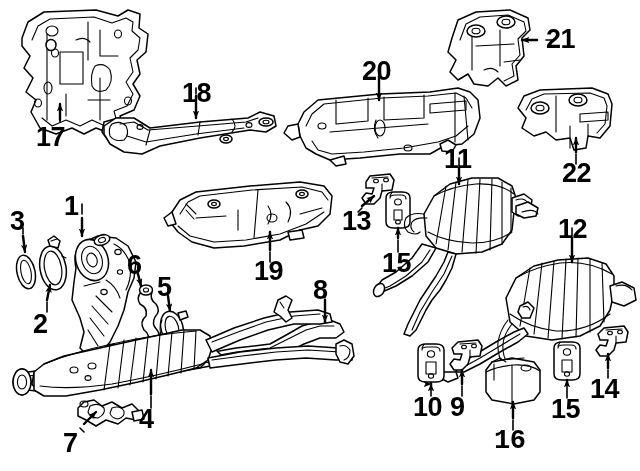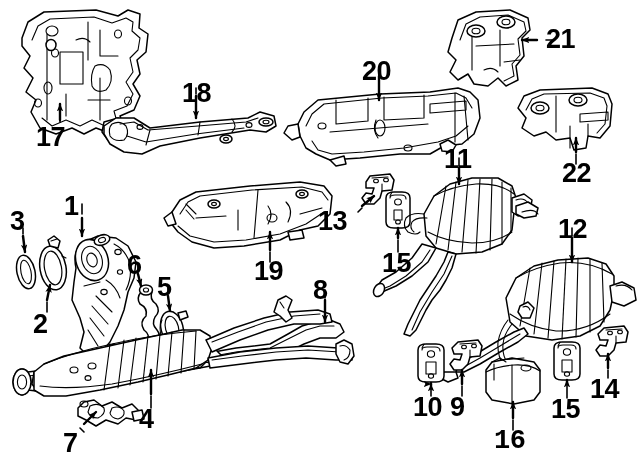--- a/index.html
+++ b/index.html
@@ -490,21 +490,21 @@
   <div class="cal" style="left:10px;top:208px;">3</div>
   <div class="cal" style="left:139px;top:406px;">4</div>
   <div class="cal" style="left:157px;top:274px;">5</div>
   <div class="cal" style="left:127px;top:252px;">6</div>
   <div class="cal" style="left:63px;top:430px;">7</div>
   <div class="cal" style="left:313px;top:277px;">8</div>
   <div class="cal" style="left:450px;top:394px;">9</div>
   <div class="cal" style="left:413px;top:394px;">10</div>
   <div class="cal" style="left:444px;top:146px;">11</div>
   <div class="cal" style="left:558px;top:216px;">12</div>
-  <div class="cal" style="left:318px;top:208px;">13</div>
+  <div class="cal" style="left:342px;top:208px;">13</div>
   <div class="cal" style="left:590px;top:376px;">14</div>
   <div class="cal" style="left:382px;top:250px;">15</div>
   <div class="cal" style="left:551px;top:396px;">15</div>
   <div class="cal" style="left:494px;top:428px;font-family:Liberation Mono, monospace;">16</div>
   <div class="cal" style="left:36px;top:124px;">17</div>
   <div class="cal" style="left:182px;top:80px;">18</div>
   <div class="cal" style="left:254px;top:258px;">19</div>
   <div class="cal" style="left:362px;top:58px;">20</div>
   <div class="cal" style="left:546px;top:26px;">21</div>
   <div class="cal" style="left:562px;top:160px;">22</div>

